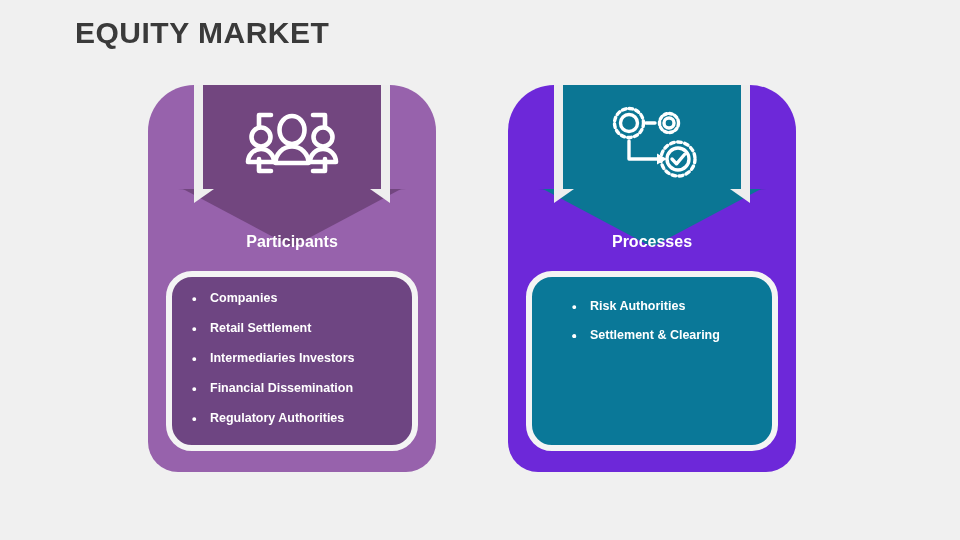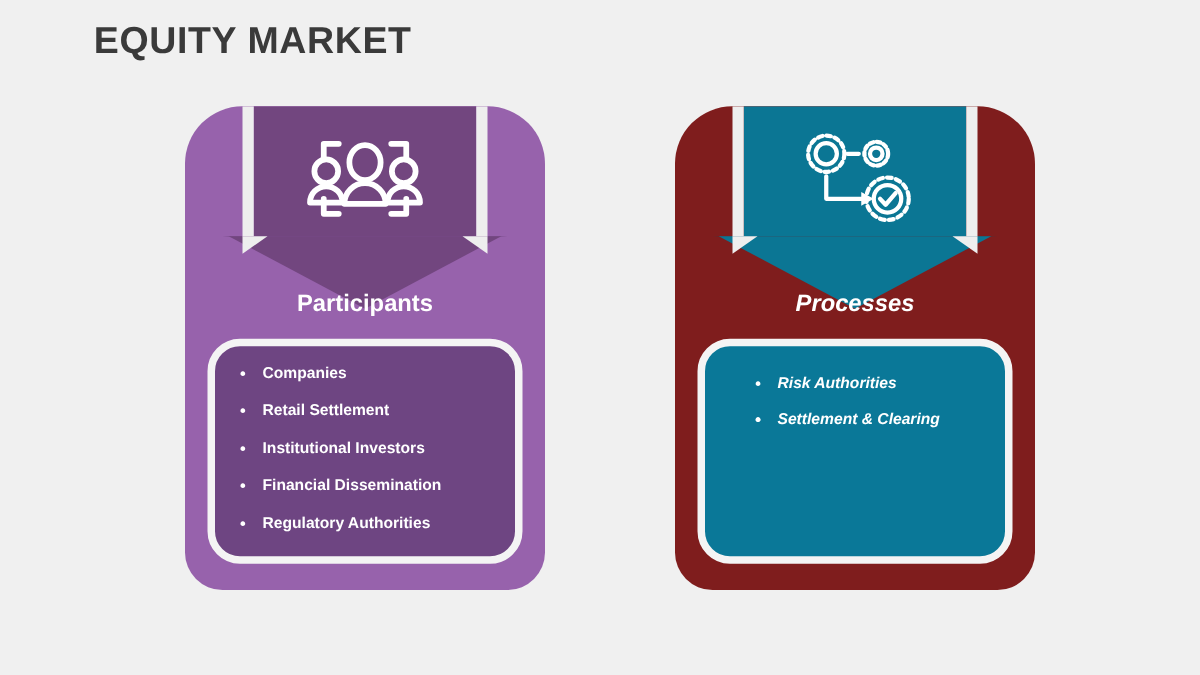--- a/index.html
+++ b/index.html
@@ -31,21 +31,21 @@
   
   .card {
     position: absolute;
     top: 85px;
     width: 288px;
     height: 387px;
     border-radius: 46px 46px 30px 30px;
     overflow: hidden;
   }
   #card-participants { left: 148px; background: #9762ac; }
-  #card-processes    { left: 540px; background: #7f1d1d; font-style: italic; }
+  #card-processes    { left: 508px; background: #6d28d9; }
 
   
   .arrow-band {
     position: absolute;
     left: 50%;
     transform: translateX(-50%);
     top: 0;
     width: 178px;
     height: 104px;
   }
@@ -116,21 +116,21 @@
   }
   .card-icon svg { display: block; width: 100%; height: 100%; }
 
   
   .card-heading {
     position: absolute;
     top: 148px;
     left: 0;
     width: 100%;
     text-align: center;
-    font-size: 19px;
+    font-size: 16px;
     font-weight: bold;
     color: #ffffff;
     z-index: 5;
   }
 
   
   .panel {
     position: absolute;
     left: 18px;
     top: 186px;
@@ -211,21 +211,21 @@
       <li>
         <span class="bullet">•</span>
         <span>Companies</span>
       </li>
       <li>
         <span class="bullet">•</span>
         <span>Retail Settlement</span>
       </li>
       <li>
         <span class="bullet">•</span>
-        <span>Institutional Investors</span>
+        <span>Intermediaries Investors</span>
       </li>
       <li>
         <span class="bullet">•</span>
         <span>Financial Dissemination</span>
       </li>
       <li>
         <span class="bullet">•</span>
         <span>Regulatory Authorities</span>
       </li>
     </ul>

